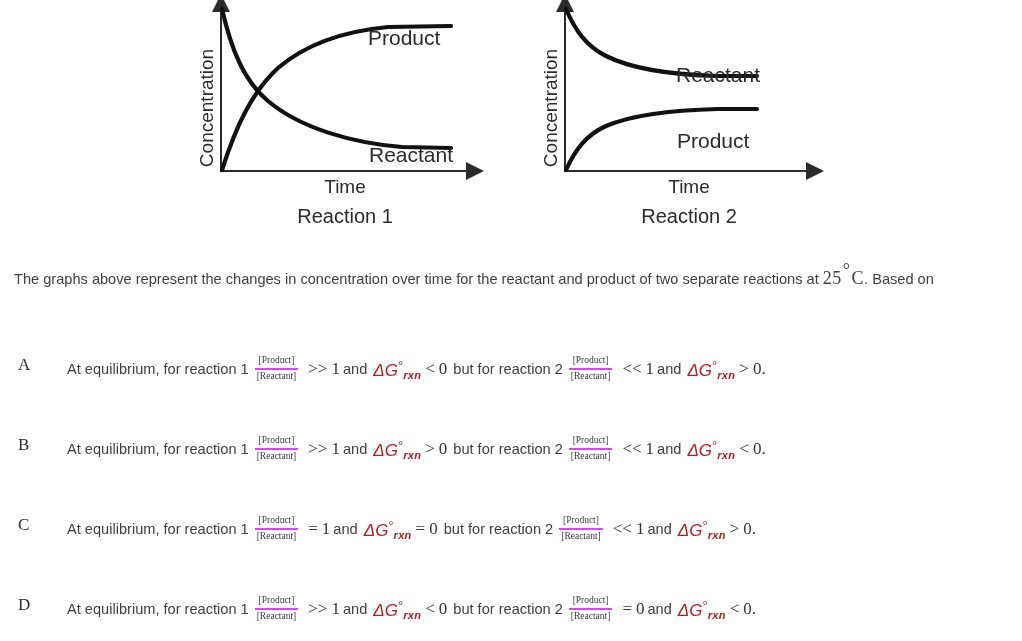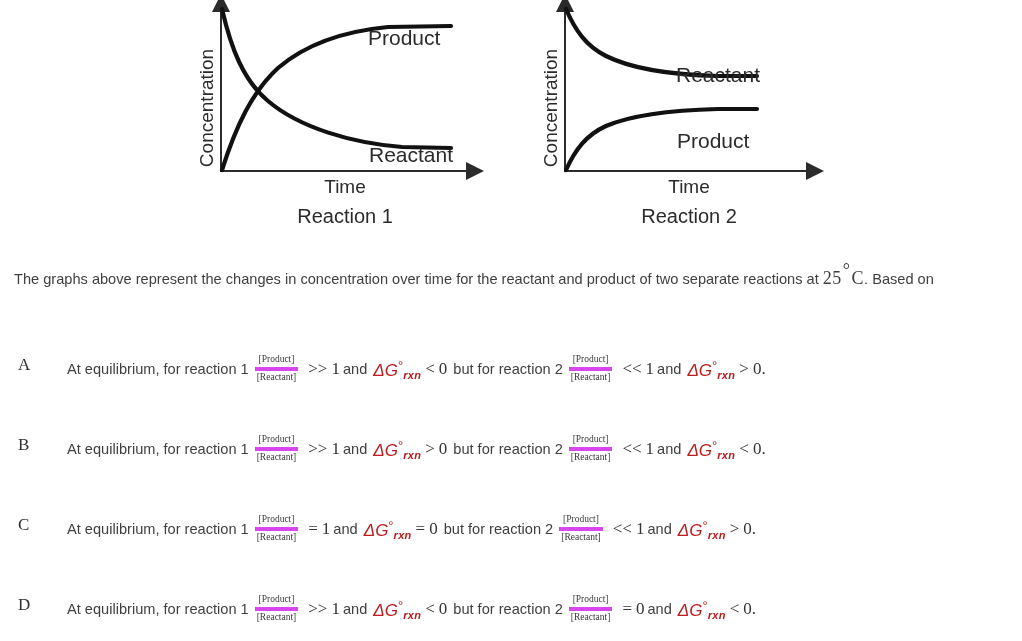--- a/index.html
+++ b/index.html
@@ -95,21 +95,21 @@
     align-items: center;
     justify-content: center;
     font-family: "Liberation Serif", serif;
     font-size: 9.5px;
     color: #3a3a3a;
     margin: 0 6px;
     vertical-align: middle;
     line-height: 1.25;
   }
   .frac .num { padding: 0 2px 1px 2px; }
-  .frac .den { padding: 1px 2px 0 2px; border-top: 4px solid #d946ef; }
+  .frac .den { padding: 1px 2px 0 2px; border-top: 2px solid #d946ef; }
 
   
   .mrel {
     font-family: "Liberation Serif", serif;
     font-size: 17px;
     margin: 0 4px;
     color: #343434;
   }
   .mnum {
     font-family: "Liberation Serif", serif;

